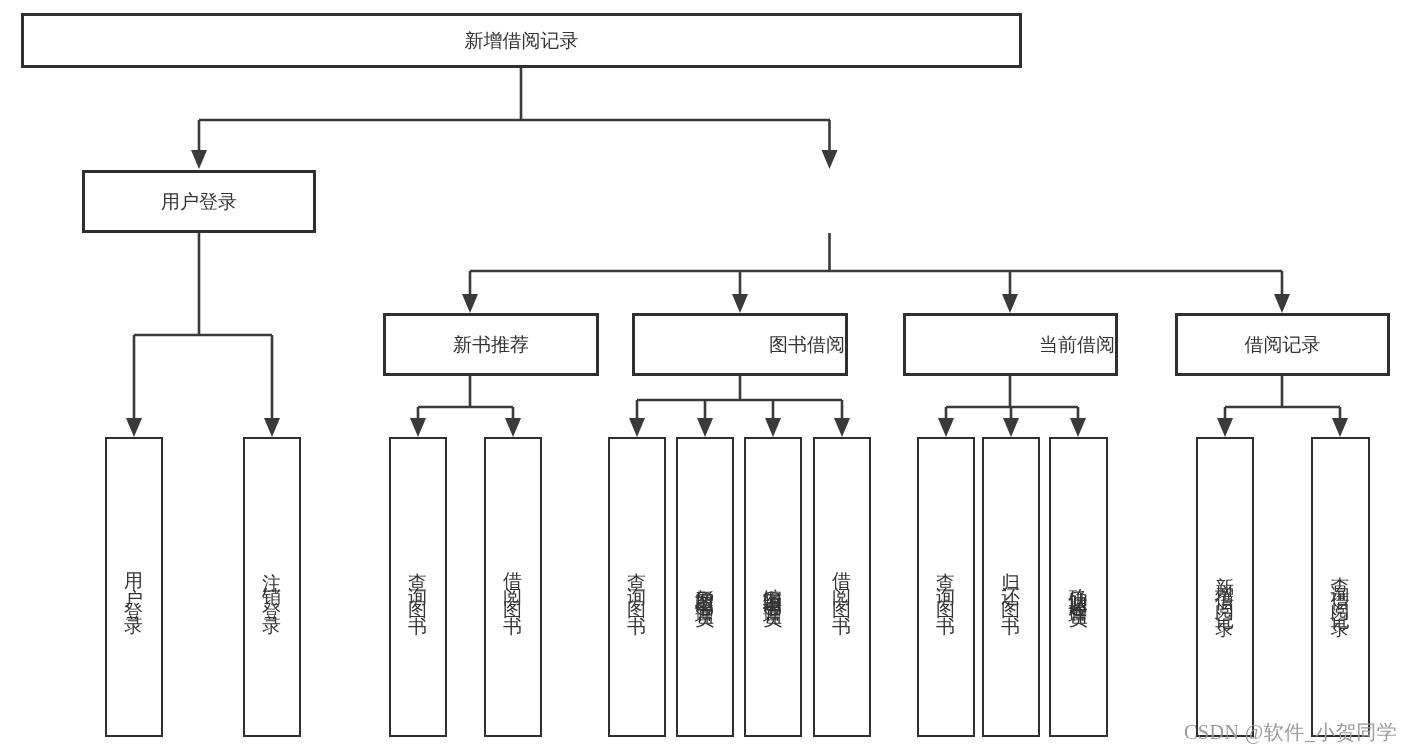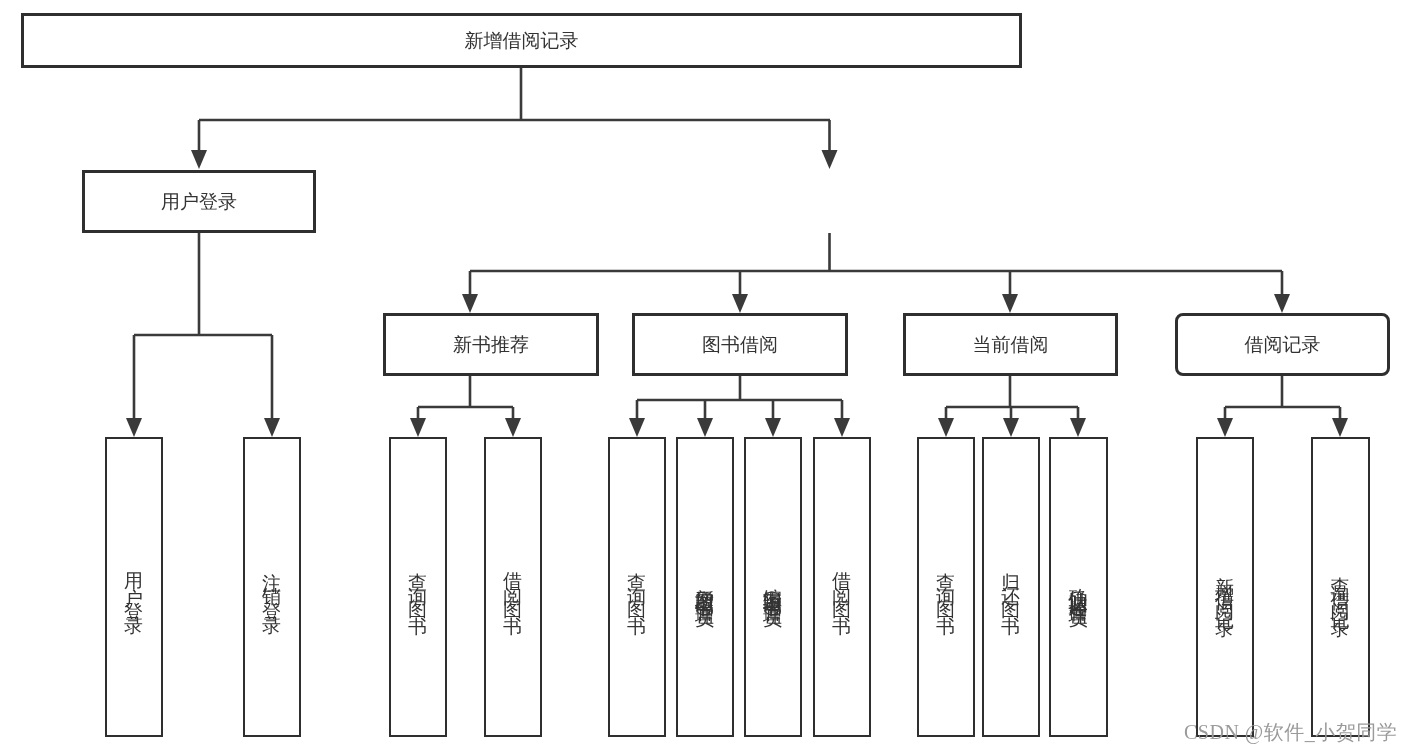--- a/index.html
+++ b/index.html
@@ -85,27 +85,27 @@
     <span class="label">新增借阅记录</span>
   </div>
 
   <div class="node h" style="left:82px; top:170px; width:234px; height:63px;">
     <span class="label">用户登录</span>
   </div>
 
   <div class="node h" style="left:362px; top:313px; width:216px; height:63px;margin-left:21px;">
     <span class="label">新书推荐</span>
   </div>
-  <div class="node h" style="left:632px; top:313px; width:216px; height:63px;">
+  <div class="node h" style="left:632px; top:313px; width:216px; height:63px;justify-content:flex-end;">
     <span class="label">图书借阅</span>
   </div>
-  <div class="node h" style="left:903px; top:313px; width:215px; height:63px;">
+  <div class="node h" style="left:903px; top:313px; width:215px; height:63px;justify-content:flex-end;">
     <span class="label">当前借阅</span>
   </div>
-  <div class="node h" style="left:1175px; top:313px; width:215px; height:63px;border-radius:8px;">
+  <div class="node h" style="left:1175px; top:313px; width:215px; height:63px;">
     <span class="label">借阅记录</span>
   </div>
 
   <div class="node v" style="left:105px; top:437px; width:58px; height:300px;">
     <span class="label ls-a">用户登录</span>
   </div>
   <div class="node v" style="left:243px; top:437px; width:58px; height:300px;">
     <span class="label ls-a">注销登录</span>
   </div>
 

